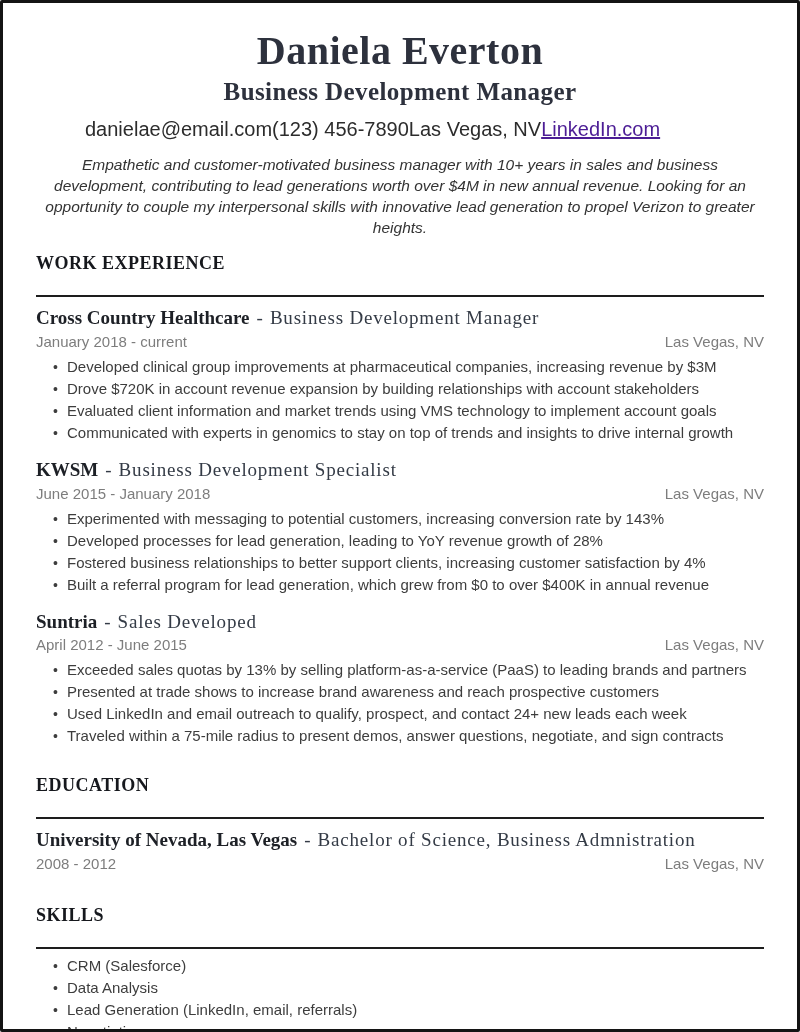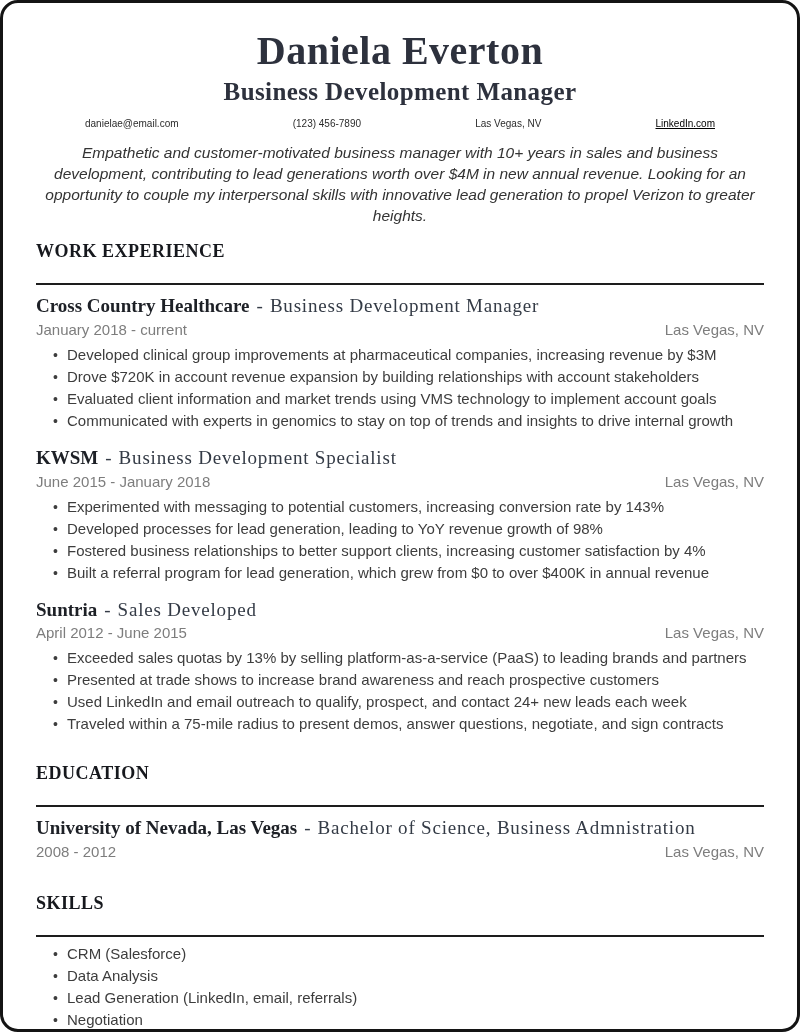--- a/index.html
+++ b/index.html
@@ -1,42 +1,42 @@
 <!DOCTYPE html>
 <html><head>
 <meta charset="utf-8">
 <style>
   html,body{margin:0;padding:0;background:#ffffff;}
   .page{
     width:800px;height:1032px;
     box-sizing:border-box;
     border:3px solid #141414;
-    border-radius:18px;
+    border-radius:2px;
     background:#ffffff;
     padding:24px 33px 0 33px;
     font-family:"Liberation Sans", sans-serif;
     overflow:hidden;
   }
   
   .hdr{text-align:center;}
   .person-name{
     margin:0;font-family:"Liberation Serif", serif;font-weight:700;
     font-size:40px;line-height:1.2;color:#2d313d;letter-spacing:.5px;
   }
   .person-title{
     margin:2px 0 0 0;font-family:"Liberation Serif", serif;font-weight:700;
     font-size:25px;line-height:1.2;color:#2d313d;letter-spacing:.4px;
   }
   .contact-row{
     width:630px;margin:11px auto 0 auto;
-    display:flex;justify-content:space-between;align-items:baseline;
-    font-size:10px;color:#2c2c2c;
+    display:flex;align-items:baseline;
+    font-size:20px;color:#2c2c2c;
   }
   .contact-row .link{
-    color:#000000;text-decoration:underline;cursor:pointer;
+    color:#4c1d95;text-decoration:underline;cursor:pointer;
   }
   .summary{
     margin:13px auto 0 auto;max-width:740px;
     font-style:italic;font-size:15.5px;line-height:21px;color:#333333;
     text-align:center;
   }
   
   .sec{margin-top:15px;}
   .sec.edu{margin-top:28px;}
   .sec.skl{margin-top:33px;}
@@ -107,21 +107,21 @@
     <div class="job">
       <div class="job-title">
         <span class="company">KWSM</span><span class="sep">-</span><span class="role">Business Development Specialist</span>
       </div>
       <div class="meta-row">
         <span>June 2015 - January 2018</span>
         <span>Las Vegas, NV</span>
       </div>
       <ul class="blist">
         <li>Experimented with messaging to potential customers, increasing conversion rate by 143%</li>
-        <li>Developed processes for lead generation, leading to YoY revenue growth of 98%</li>
+        <li>Developed processes for lead generation, leading to YoY revenue growth of 28%</li>
         <li>Fostered business relationships to better support clients, increasing customer satisfaction by 4%</li>
         <li>Built a referral program for lead generation, which grew from $0 to over $400K in annual revenue</li>
       </ul>
     </div>
 
     <div class="job">
       <div class="job-title">
         <span class="company">Suntria</span><span class="sep">-</span><span class="role">Sales Developed</span>
       </div>
       <div class="meta-row">

